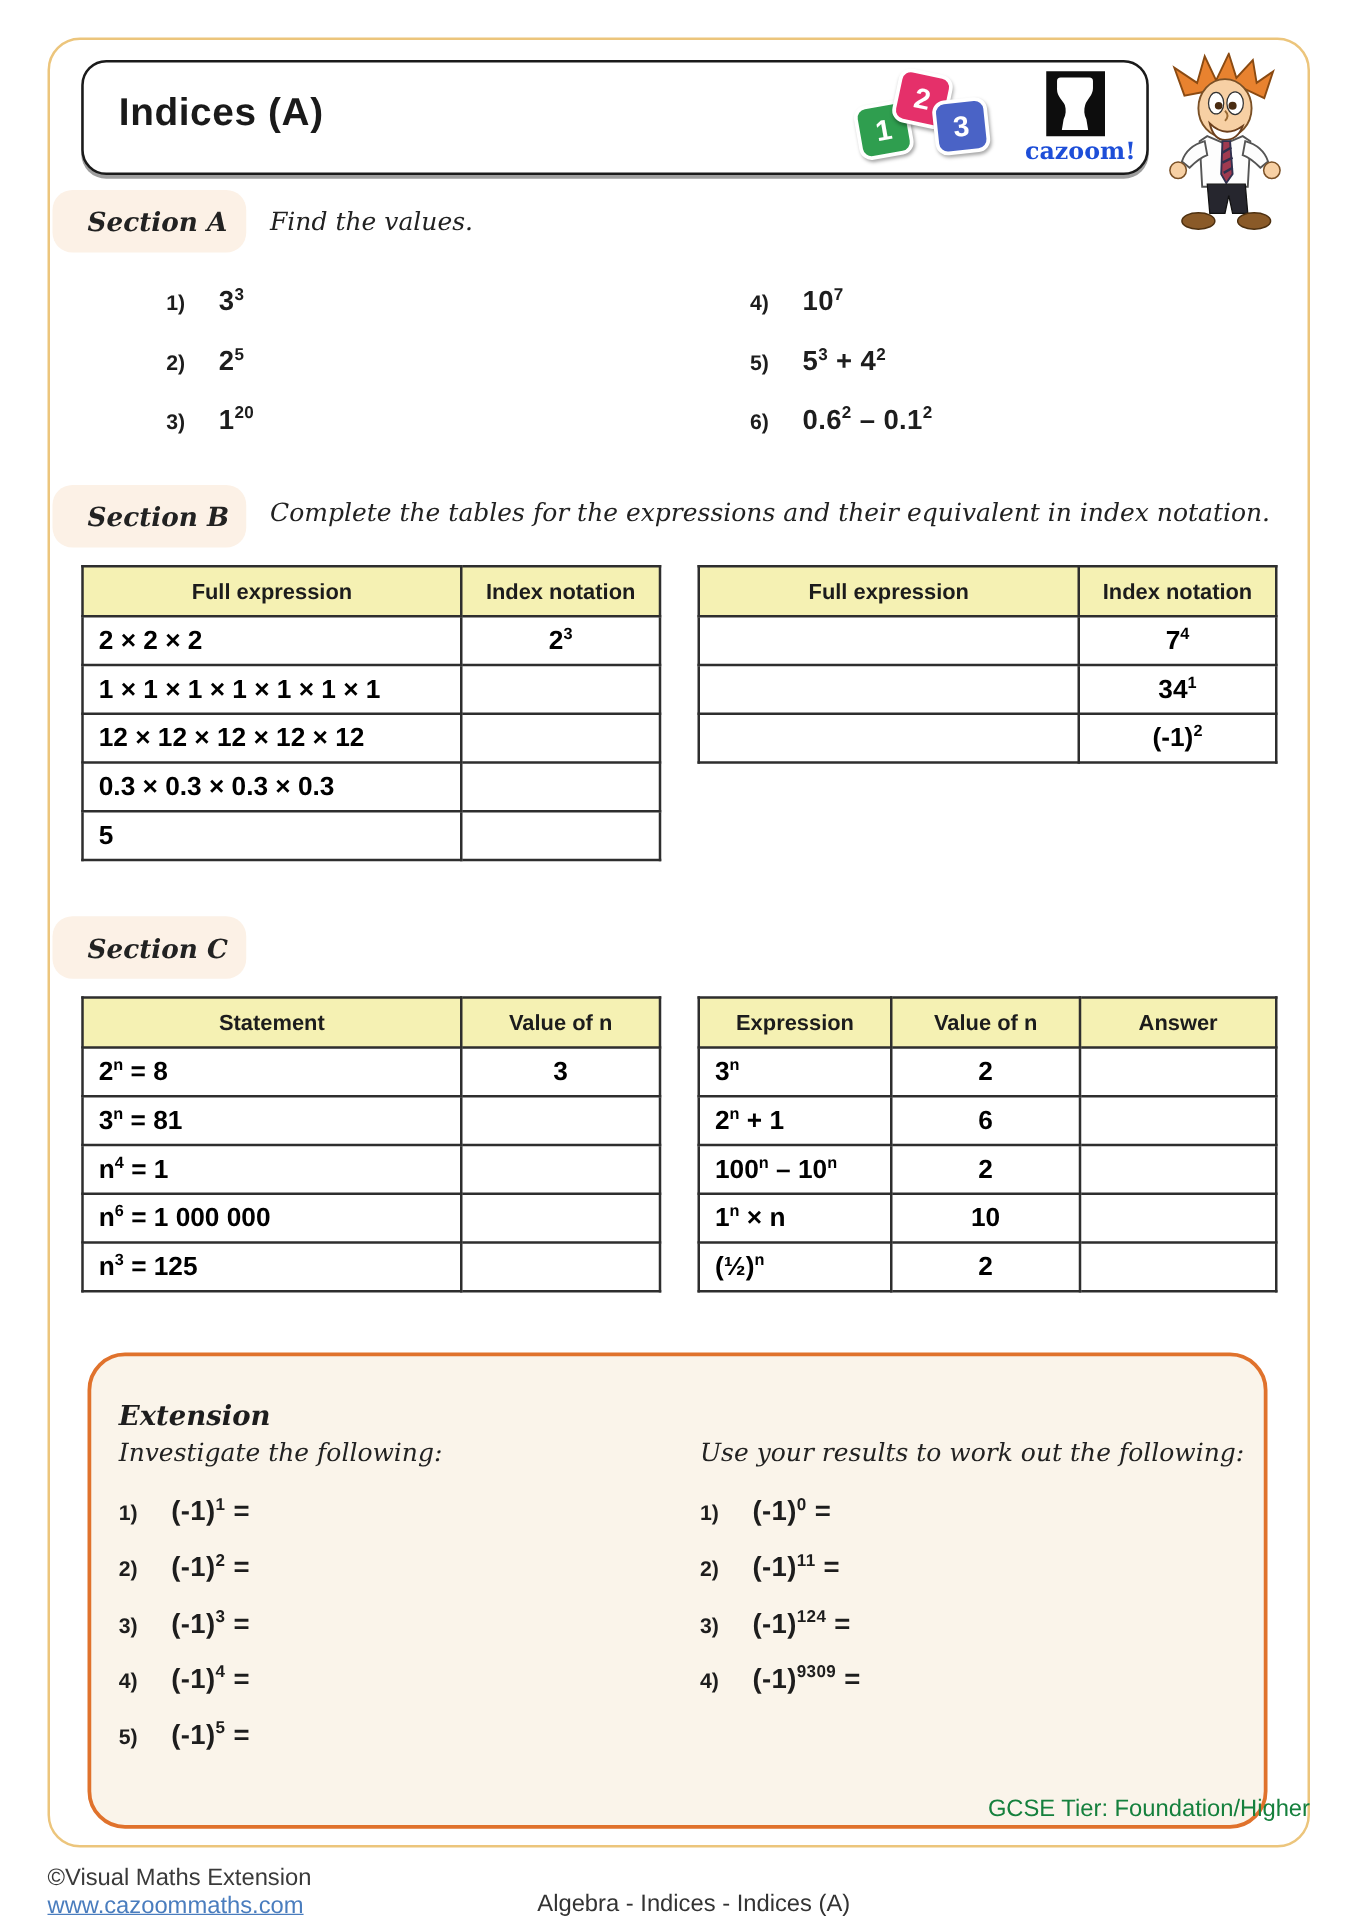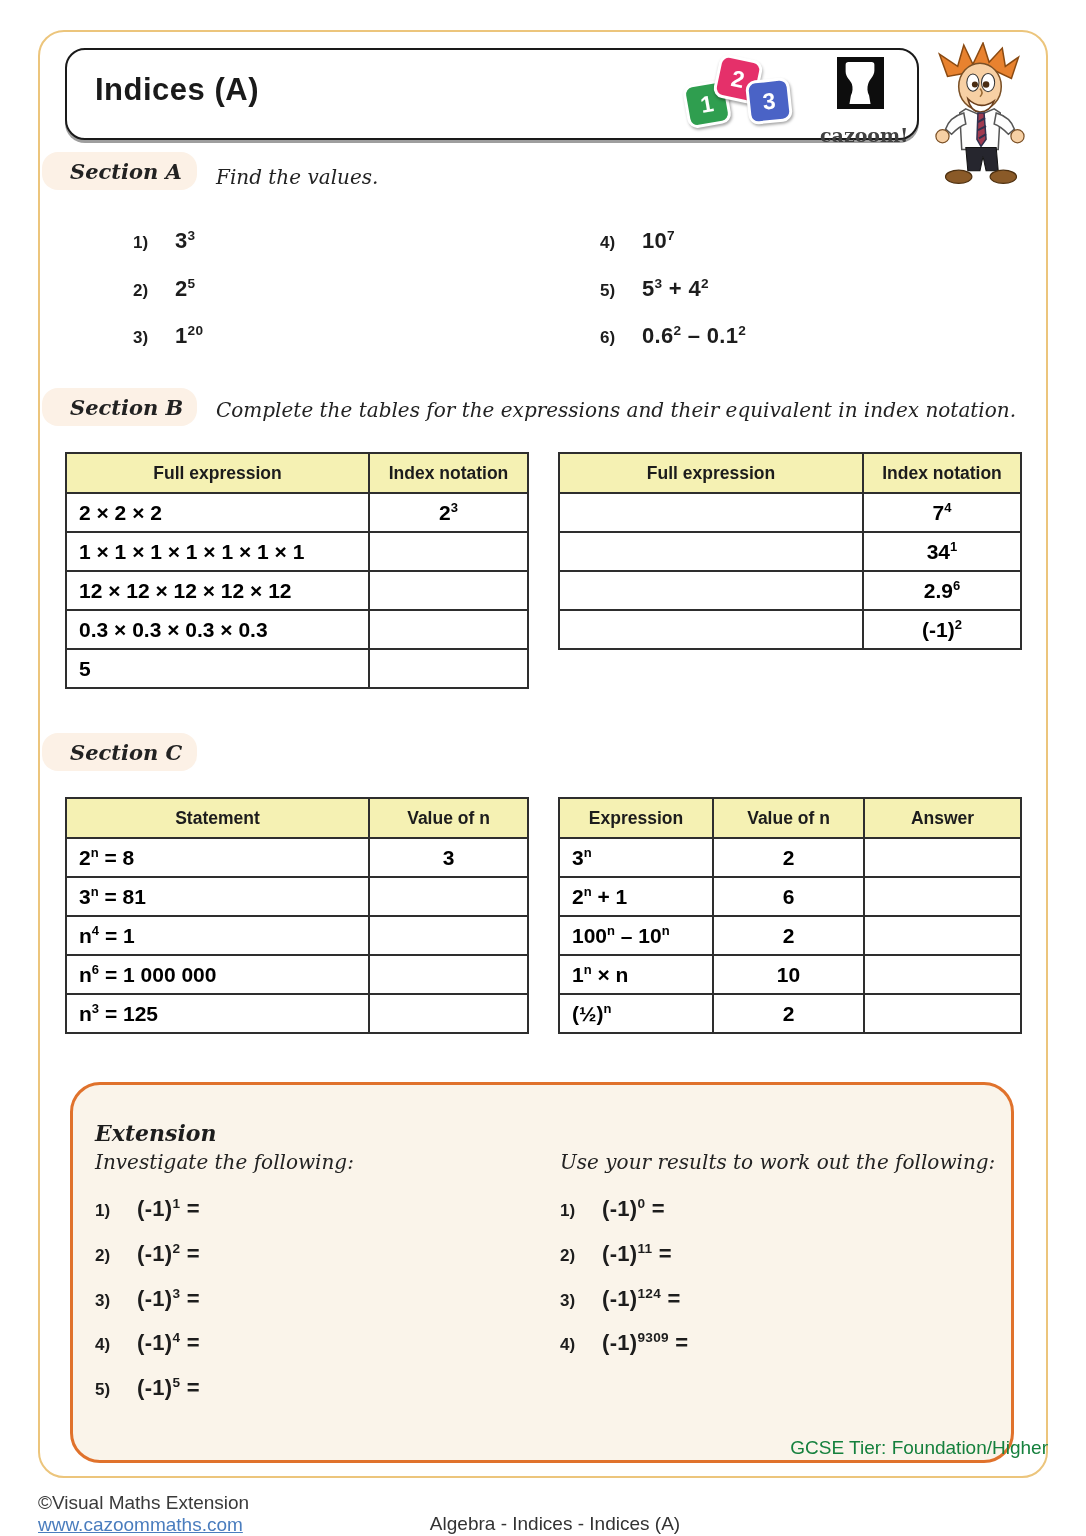--- a/index.html
+++ b/index.html
@@ -12,24 +12,24 @@
         border:2px solid #1a1a1a;border-radius:20px;box-shadow:0 3px 0 rgba(40,40,40,.45);}
   .title{position:absolute;left:95px;top:72px;font-size:31px;font-weight:bold;letter-spacing:.5px;color:#1a1a1a;}
   .tile{position:absolute;width:38px;height:38px;border-radius:10px;border:3px solid #fff;
         box-shadow:1px 2px 3px rgba(0,0,0,.35);display:flex;align-items:center;justify-content:center;
         color:#fff;font-weight:bold;font-size:23px;}
   .tile-green{left:685px;top:82px;background:#2f9e4f;transform:rotate(-10deg);z-index:1;}
   .tile-pink{left:716px;top:57px;background:#e5306a;transform:rotate(12deg);z-index:2;}
   .tile-blue{left:747px;top:79px;background:#4a63c6;transform:rotate(-6deg);z-index:3;}
   .cazoom{position:absolute;left:820px;top:57px;width:80px;text-align:center;}
   .cazoom-box{width:47px;height:52px;background:#0d0d0d;margin:0 auto;display:flex;align-items:center;justify-content:center;}
-  .cazoom-text{font-family:"DejaVu Serif","Liberation Serif",serif;font-weight:bold;font-size:19px;color:#404040;margin-top:15px;}
+  .cazoom-text{font-family:"DejaVu Serif","Liberation Serif",serif;font-weight:bold;font-size:19px;color:#1d4ed8;margin-top:1px;}
   .character{position:absolute;left:925px;top:42px;}
   
-  .lbl{position:absolute;left:42px;width:155px;height:38px;background:#fcf1e6;border-radius:16px;
+  .lbl{position:absolute;left:42px;width:155px;height:50px;background:#fcf1e6;border-radius:16px;
         display:flex;align-items:center;padding-left:28px;box-sizing:border-box;
         font-family:"DejaVu Serif","Liberation Serif",serif;font-weight:bold;font-style:italic;font-size:21px;color:#222;}
   .instr{position:absolute;font-family:"DejaVu Serif","Liberation Serif",serif;font-style:italic;font-size:20px;color:#222;}
   
   .prob{position:absolute;display:flex;align-items:baseline;}
   .pnum{width:42px;font-weight:bold;font-size:17px;flex:none;}
   .pexpr{font-weight:bold;font-size:22px;letter-spacing:.3px;white-space:pre;}
   sup{font-size:62%;line-height:0;}
   
   table.wt{border-collapse:collapse;table-layout:fixed;position:absolute;background:#fff;}
@@ -179,24 +179,20 @@
     <tr>
       <td></td>
       <td class="ctr">7<sup>4</sup></td>
     </tr>
     <tr>
       <td></td>
       <td class="ctr">34<sup>1</sup></td>
     </tr>
     <tr>
       <td></td>
-      <td class="ctr">2.9<sup>6</sup></td>
-    </tr>
-    <tr>
-      <td></td>
       <td class="ctr">(-1)<sup>2</sup></td>
     </tr>
   </tbody>
     </table>
 
   <div class="lbl" style="top:733px;">Section C</div>
 
   <table class="wt" style="left:65px;top:797px;width:462px;">
     <colgroup>
         <col style="width:303px">

